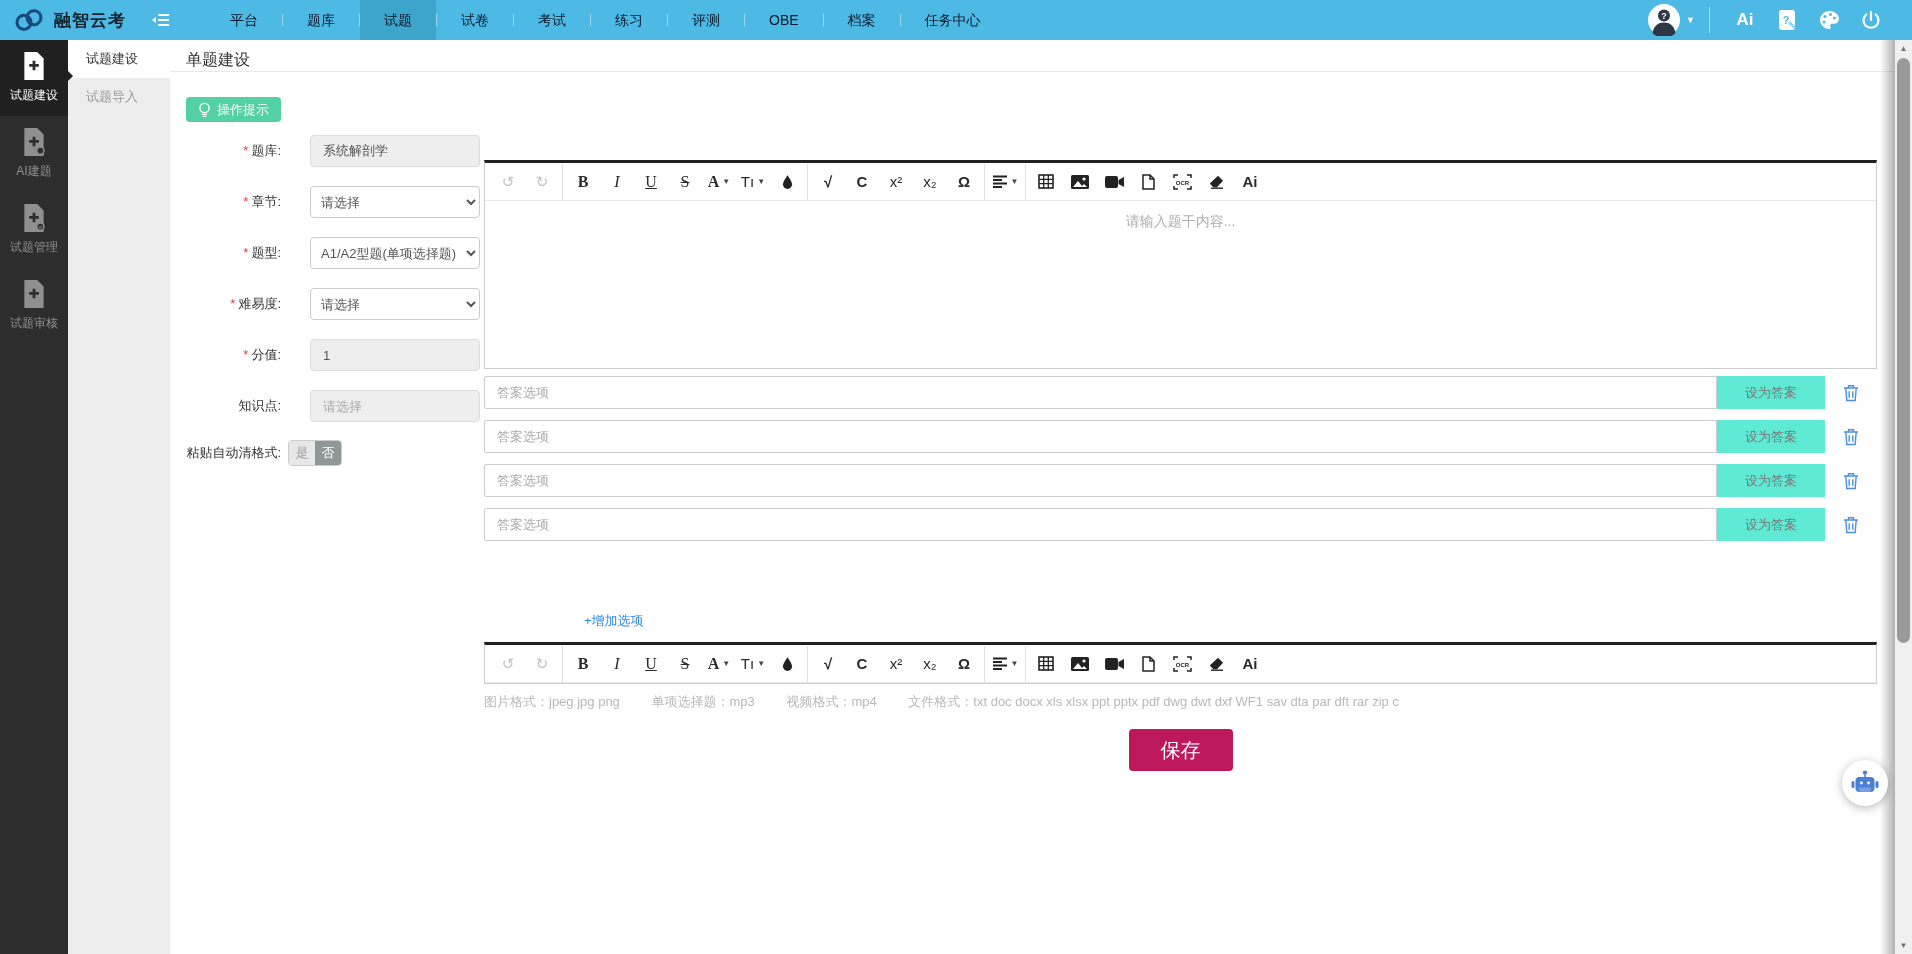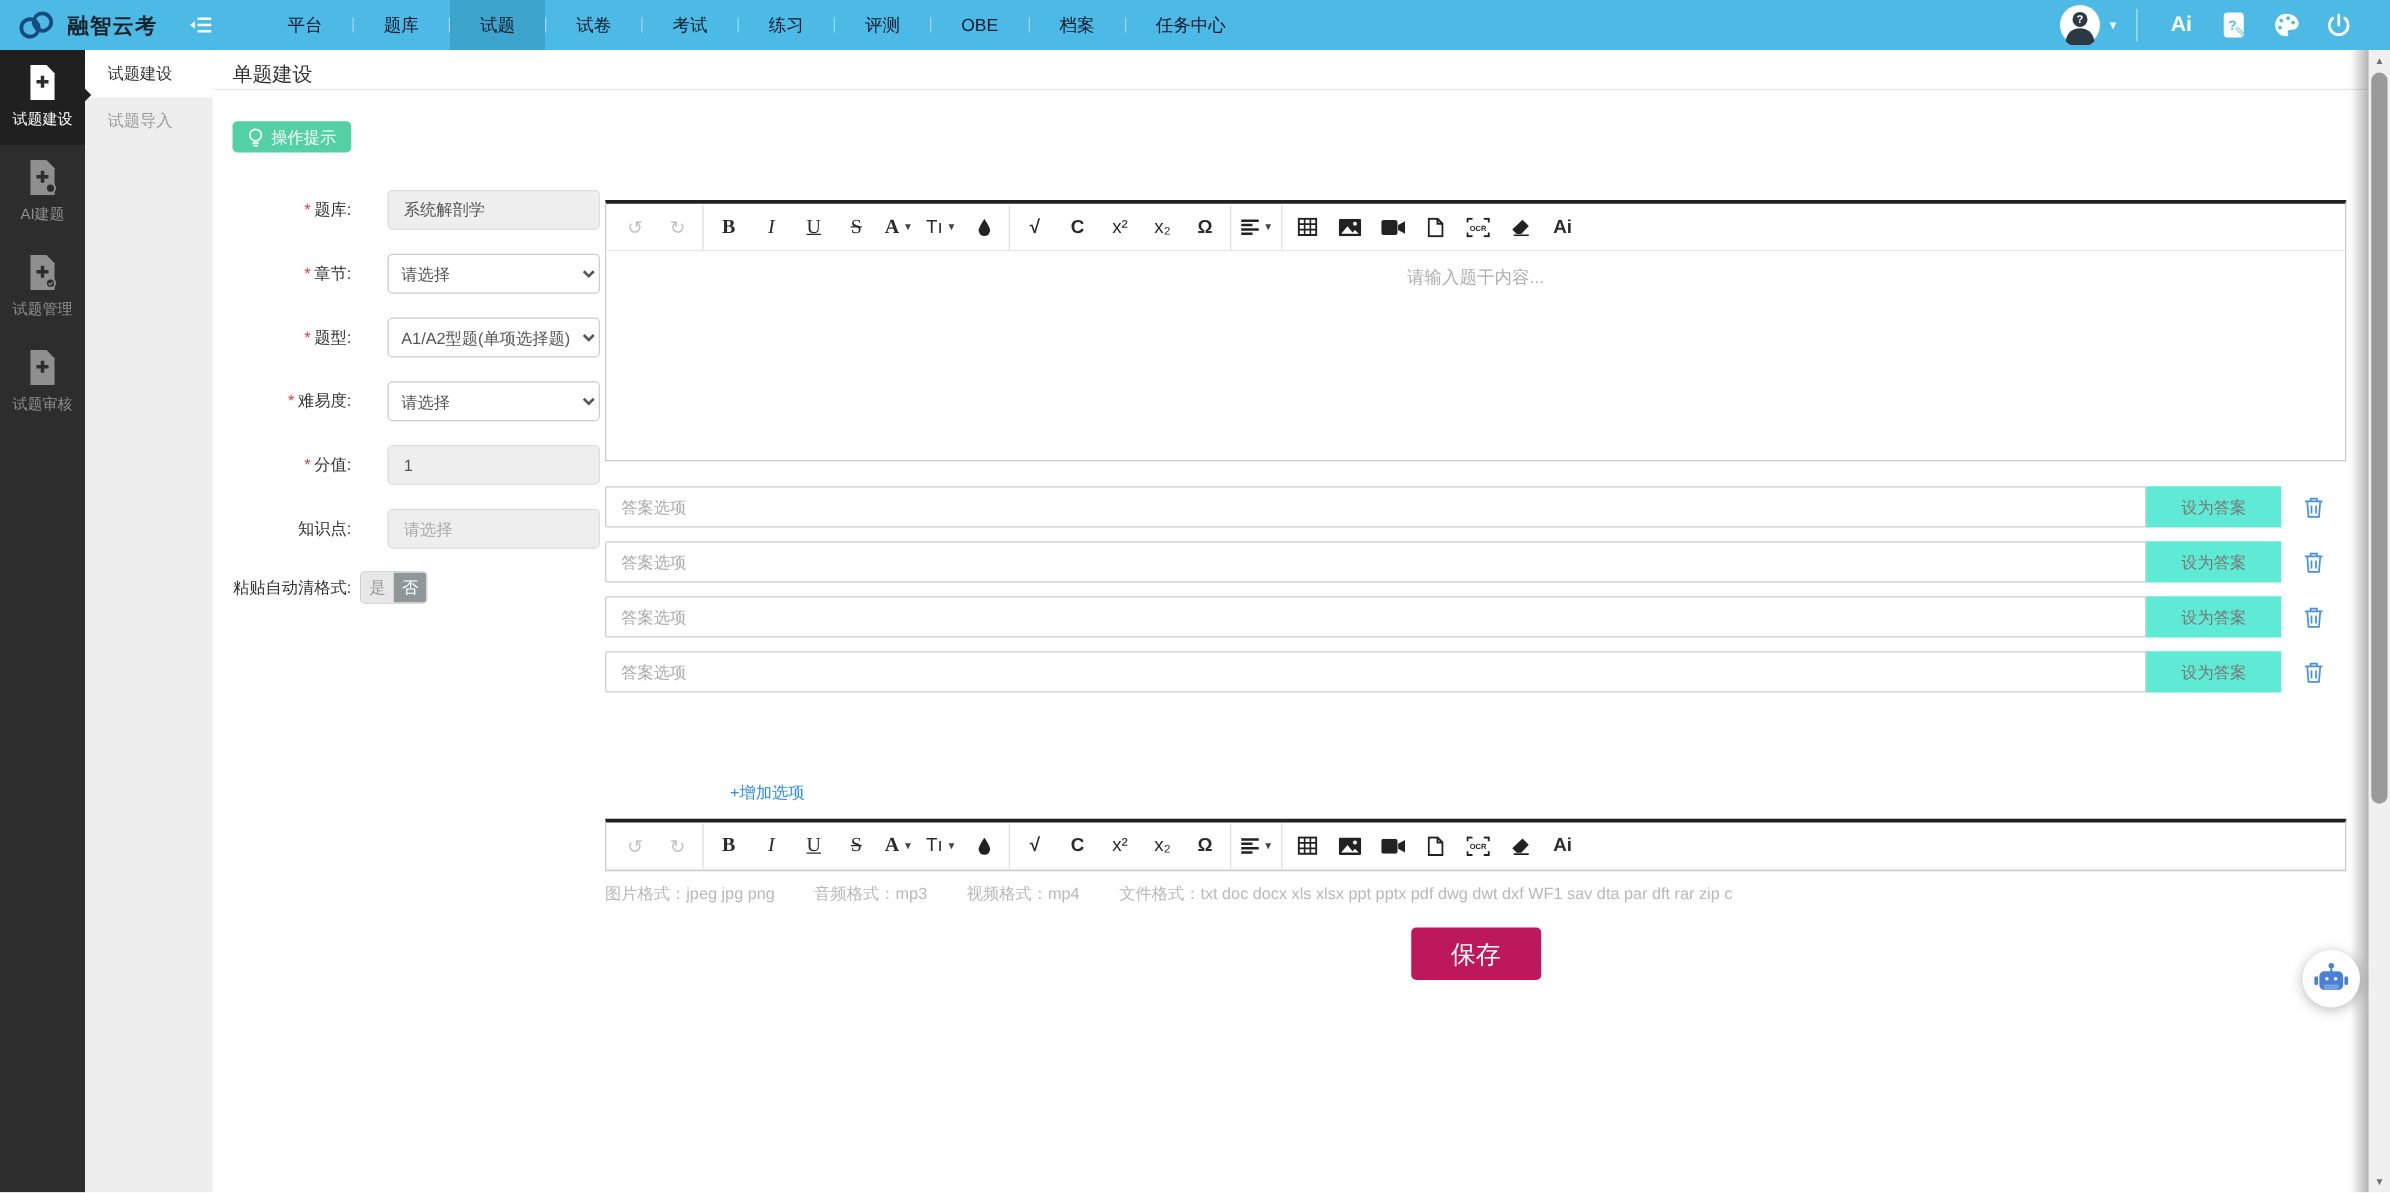--- a/index.html
+++ b/index.html
@@ -36,21 +36,21 @@
   .ss-item.active { background:#fff; color:#333; }
 
   
   .main { position:absolute; top:40px; left:170px; right:17px; bottom:0; background:#fff; overflow:hidden; }
   .page-head { padding:10px 0 0 16px; border-bottom:1px solid #e9e9e9; }
   .page-title { font-size:16px; color:#333; }
   .page-sub { font-size:12px; color:#b3b3b3; margin-top:5px; padding-bottom:9px; }
   .tips-btn { position:absolute; left:16px; top:57px; height:25px; display:inline-flex; align-items:center; gap:6px; padding:0 12px; background:#53d1a4; border:none; border-radius:4px; color:#fff; font-size:13px; cursor:pointer; }
 
   
-  .form-col { position:absolute; left:12px; top:112px; width:300px; }
+  .form-col { position:absolute; left:12px; top:95px; width:300px; }
   .f-row { display:flex; align-items:center; height:32px; margin-bottom:19px; }
   .f-label { width:106px; text-align:right; font-size:13px; color:#333; padding-right:7px; white-space:nowrap; }
   .req { color:#e23c3c; margin-right:3px; font-size:13px; }
   .f-input { width:170px; height:32px; background:#eee; border:1px solid #ddd; border-radius:4px; padding:0 12px; font-size:13px; color:#555; outline:none;margin-left:22px; }
   .f-input::placeholder { color:#aaa; }
   select.f-input { background:#fff; border-color:#ccc; padding:0 6px; }
   .toggle { display:inline-flex; border:1px solid #ccc; border-radius:4px; overflow:hidden; cursor:pointer; }
   .toggle span { width:26px; height:24px; line-height:24px; text-align:center; font-size:13px; }
   .t-yes { background:#e7e7e7; color:#999; }
   .t-no { background:#8e9899; color:#fff; }
@@ -67,21 +67,21 @@
   .tb-u { text-decoration:underline; }
   .tb-s { text-decoration:line-through; }
   .tb-bold { font-weight:bold; }
   .caret { font-size:8px; margin-left:3px; color:#444; }
   .tb-sep { width:1px; height:36px; background:#e0e0e0; margin:0 3px; align-self:center; }
   .ed-content { padding:12px 14px; font-size:14px; color:#aeaeae;text-align:center; }
   .ed-content.stem { height:167px; }
   .ed-content.analysis { height:66px; }
 
   
-  .opt-rows { margin-top:20px; }
+  .opt-rows { margin-top:7px; }
   .opt-row { display:flex; align-items:stretch; height:33px; margin-bottom:11px; }
   .opt-input { flex:1; border:1px solid #ccc; border-radius:2px 0 0 2px; padding:0 12px; font-size:13px; color:#555; outline:none; }
   .opt-input::placeholder { color:#aaa; }
   .set-btn { width:108px; background:#5eead4; color:#777; font-size:13px; border:none; cursor:pointer; }
   .trash-btn { width:52px; display:flex; align-items:center; justify-content:center; cursor:pointer; background:transparent; border:none; }
   .add-opt { display:inline-block; color:#2b8ce3; font-size:13px; margin:60px 0 0 100px; cursor:pointer; text-decoration:none; }
   .editor.analysis-editor { margin-top:12px; }
 
   .formats { margin-top:9px; font-size:13px; color:#b8b8b8; white-space:nowrap; }
   .fmt-seg { margin-right:28px; }
@@ -468,21 +468,21 @@
                 <path d="M3 13.2h12" stroke="#222" stroke-width="1.4"></path>
               </svg>
           </span>
           <span class="tb tb-bold">Ai</span>
         </div>
       </div>
 
       
       <div class="formats">
         <span class="fmt-seg"><span>图片格式：</span><span>jpeg jpg png</span></span>
-        <span class="fmt-seg"><span>音频格式：</span><span>mp3</span></span>
+        <span class="fmt-seg"><span>单项选择题：</span><span>mp3</span></span>
         <span class="fmt-seg"><span>视频格式：</span><span>mp4</span></span>
         <span class="fmt-seg"><span>文件格式：</span><span>txt doc docx xls xlsx ppt pptx pdf dwg dwt dxf WF1 sav dta par dft rar zip c</span></span>
       </div>
 
       <button class="save-btn">保存</button>
     </div>
   </div>
 
   <button class="fab">
     <svg width="28" height="26" viewBox="0 0 28 26">

